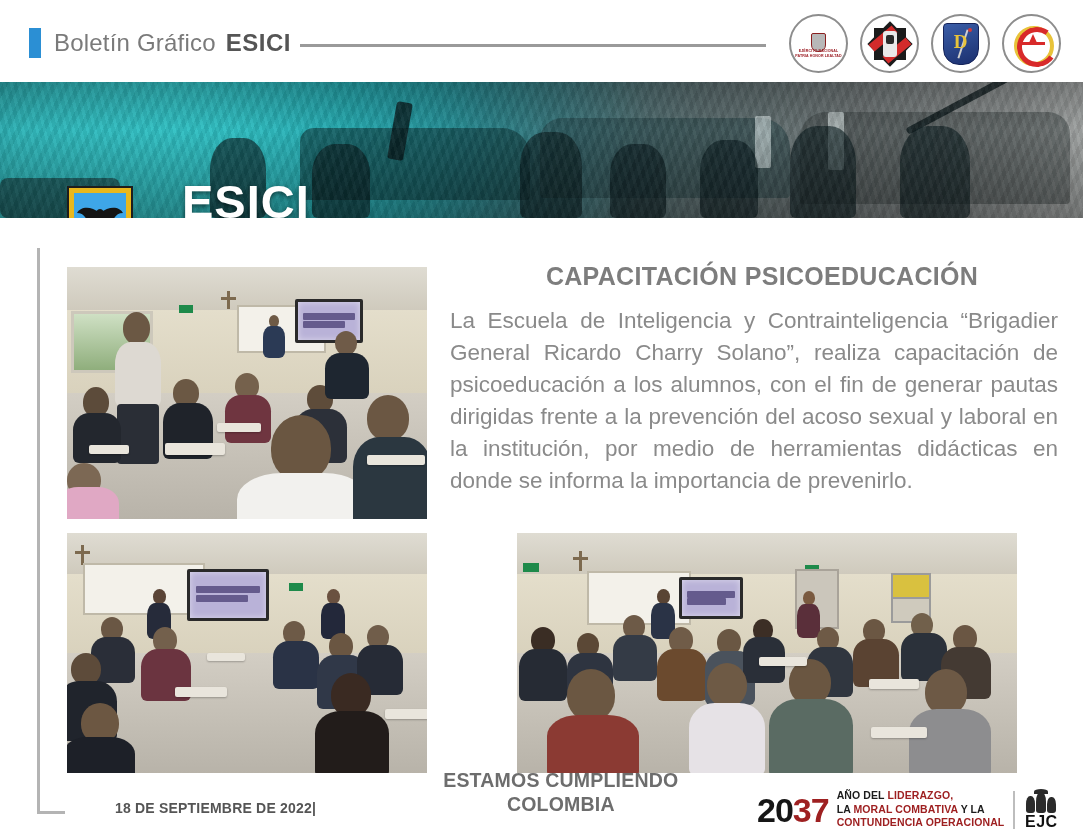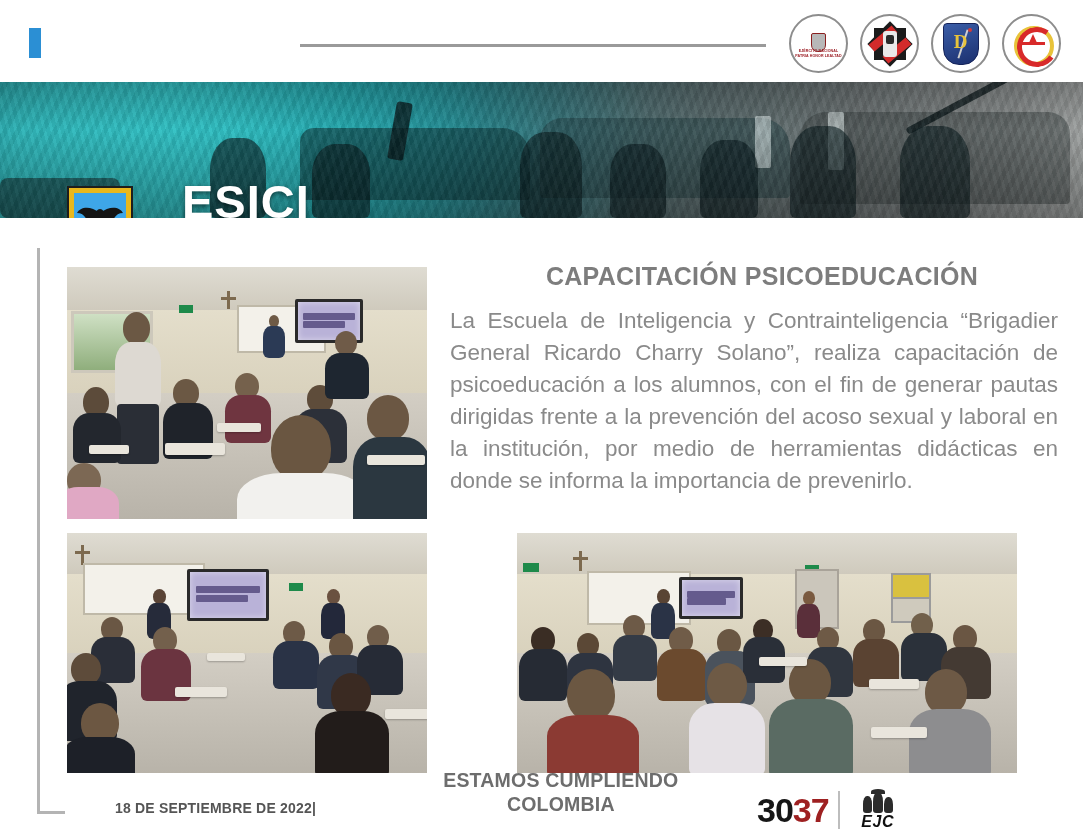--- a/index.html
+++ b/index.html
@@ -132,34 +132,37 @@
   .ft-slogan .sl-t{font-size:21px;font-weight:bold;color:#6d6d6d;letter-spacing:.2px;
     text-align:center;font-stretch:condensed;transform:scaleX(.93);transform-origin:left center;}
 
   .ft-2022{position:absolute;left:757px;top:789px;display:flex;align-items:center;}
   .y20{font-size:34px;font-weight:bold;color:#161616;letter-spacing:-1px;line-height:1;}
   .y22{font-size:34px;font-weight:bold;color:#9e2021;letter-spacing:-1px;line-height:1;}
   .ft-lead{margin-left:8px;font-size:10.5px;font-weight:bold;line-height:1.28;
     color:#1b1b1b;letter-spacing:.1px;white-space:nowrap;}
   .ft-lead .rd{color:#9e2021;}
   .ft-sep{margin-left:9px;width:2px;height:38px;background:#bdbdbd;}
-  .ft-ejc{margin-left:21px;text-align:center;font-style:italic;}
+  .ft-ejc{margin-left:9px;text-align:center;}
   .ejc-crest{width:34px;height:24px;margin:0 auto;position:relative;}
   .ejc-crest .c1,.ejc-crest .c2,.ejc-crest .c3{position:absolute;bottom:0;background:#2b2b2b;border-radius:45% 45% 3px 3px;}
   .ejc-crest .c1{left:2px;width:9px;height:17px;}
   .ejc-crest .c2{left:12px;width:10px;height:21px;}
   .ejc-crest .c3{left:23px;width:9px;height:16px;}
   .ejc-crest .hat{position:absolute;left:10px;top:0;width:14px;height:5px;background:#2b2b2b;border-radius:50% 50% 0 0;}
   .ejc-txt{font-size:16px;font-weight:bold;color:#101010;letter-spacing:.5px;line-height:1;margin-top:1px;}
 </style>
 </head>
 <body>
 
 <div class="header">
   <div class="hdr-accent"></div>
+  <div class="hdr-title">
+    <span>Boletín Gráfico</span><b>ESICI</b>
+  </div>
   <div class="hdr-rule"></div>
 
   <div class="hdr-logos">
     <div class="logo-circle">
       <div class="l1-shield"></div>
       <div class="l1-txt">EJÉRCITO NACIONAL<br>PATRIA HONOR LEALTAD</div>
     </div>
     <div class="logo-circle">
       <div class="l2-wrap">
         <div class="l2-a"></div>
@@ -389,22 +392,27 @@
 </div>
 
 <div class="ft-date">18 DE SEPTIEMBRE DE 2022|</div>
 
 <div class="ft-slogan">
   <div class="sl-t">ESTAMOS CUMPLIENDO COLOMBIA</div>
 
 </div>
 
 <div class="ft-2022">
-  <span class="y20">30</span>
+  <span class="y20">20</span>
     <span class="y22">37</span>
+  <div class="ft-lead">
+    <span>AÑO DEL </span><span class="rd">LIDERAZGO,</span><br>
+    <span>LA </span><span class="rd">MORAL COMBATIVA</span><span> Y LA</span><br>
+    <span class="rd">CONTUNDENCIA OPERACIONAL</span>
+  </div>
   <div class="ft-sep"></div>
   <div class="ft-ejc">
     <div class="ejc-crest">
       <div class="hat"></div>
         <div class="c1"></div>
         <div class="c2"></div>
         <div class="c3"></div>
     </div>
     <div class="ejc-txt">EJC</div>
   </div>

